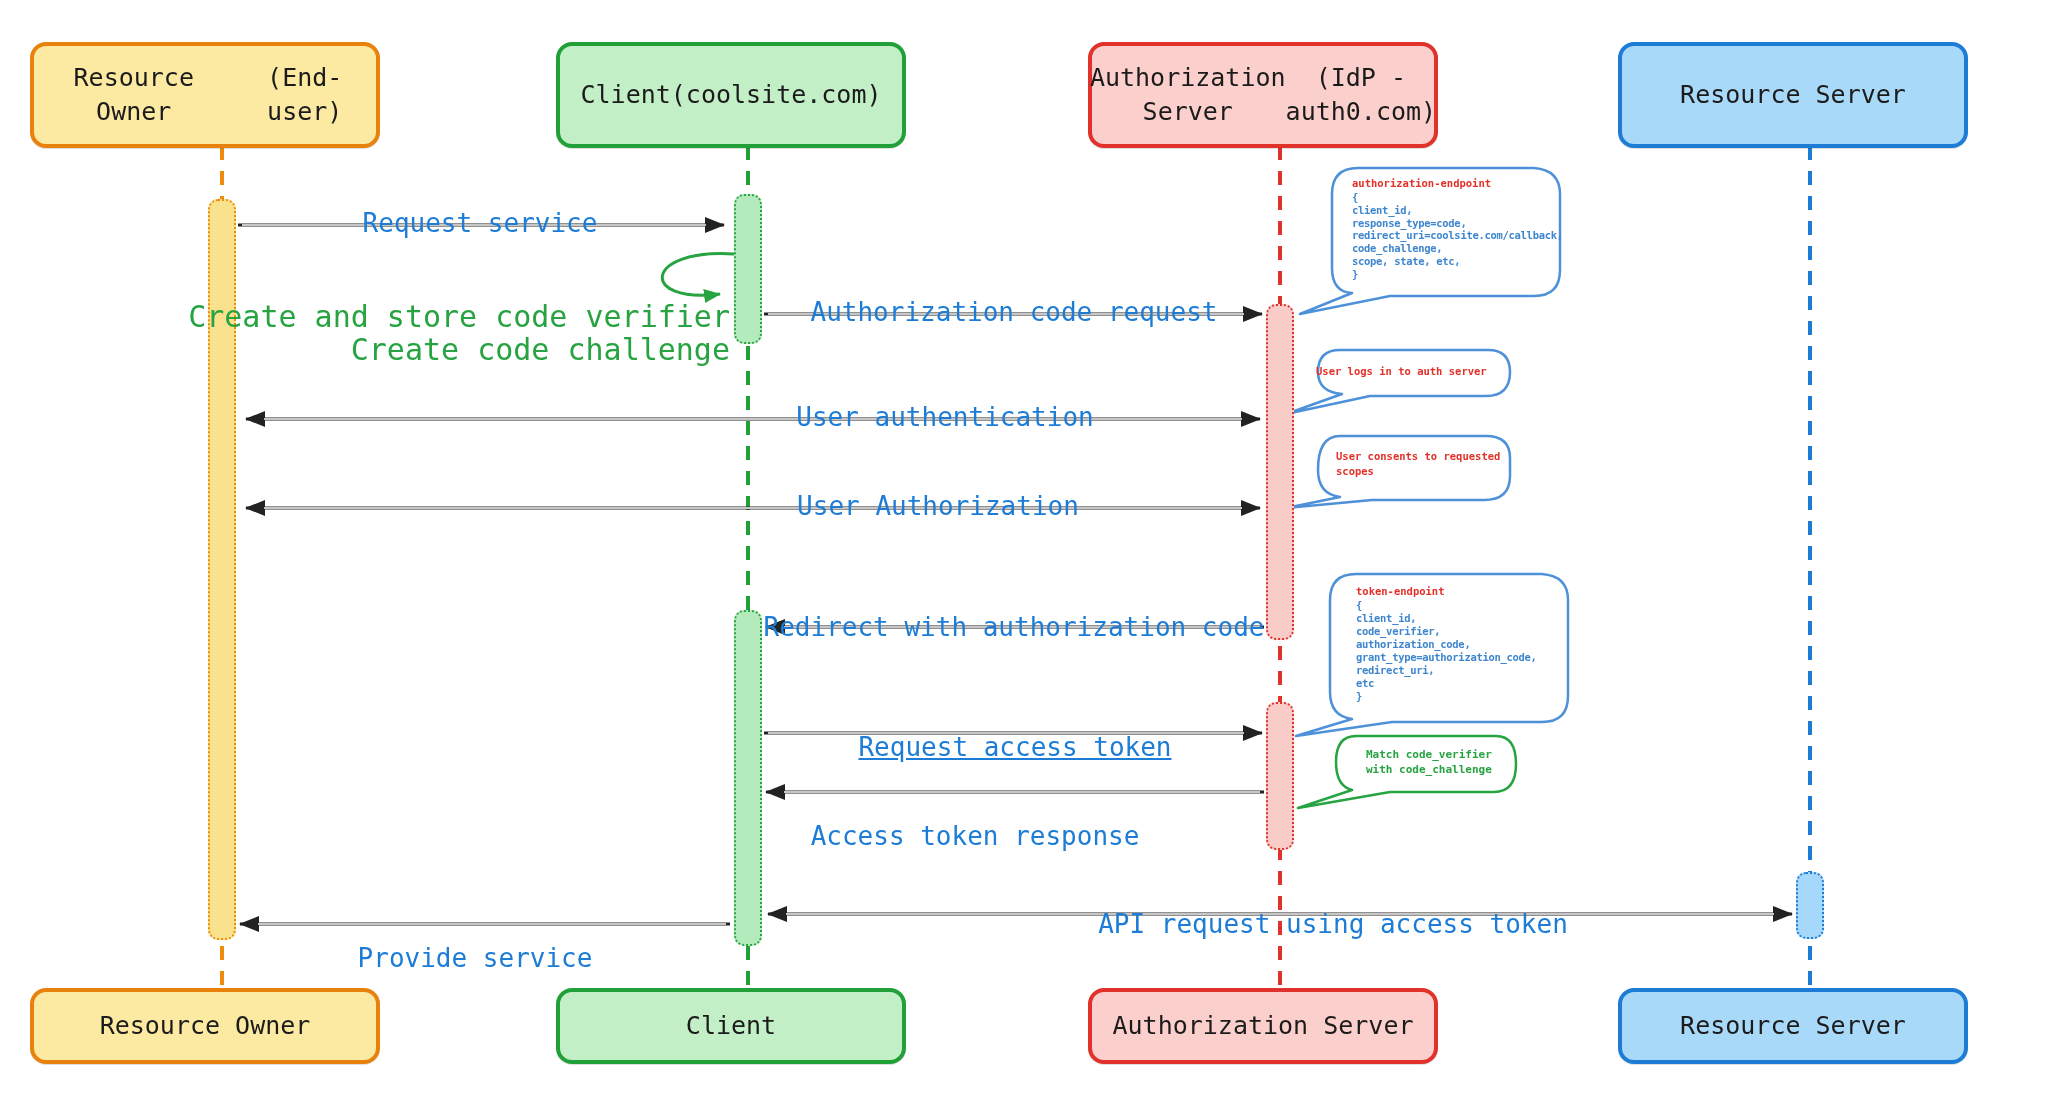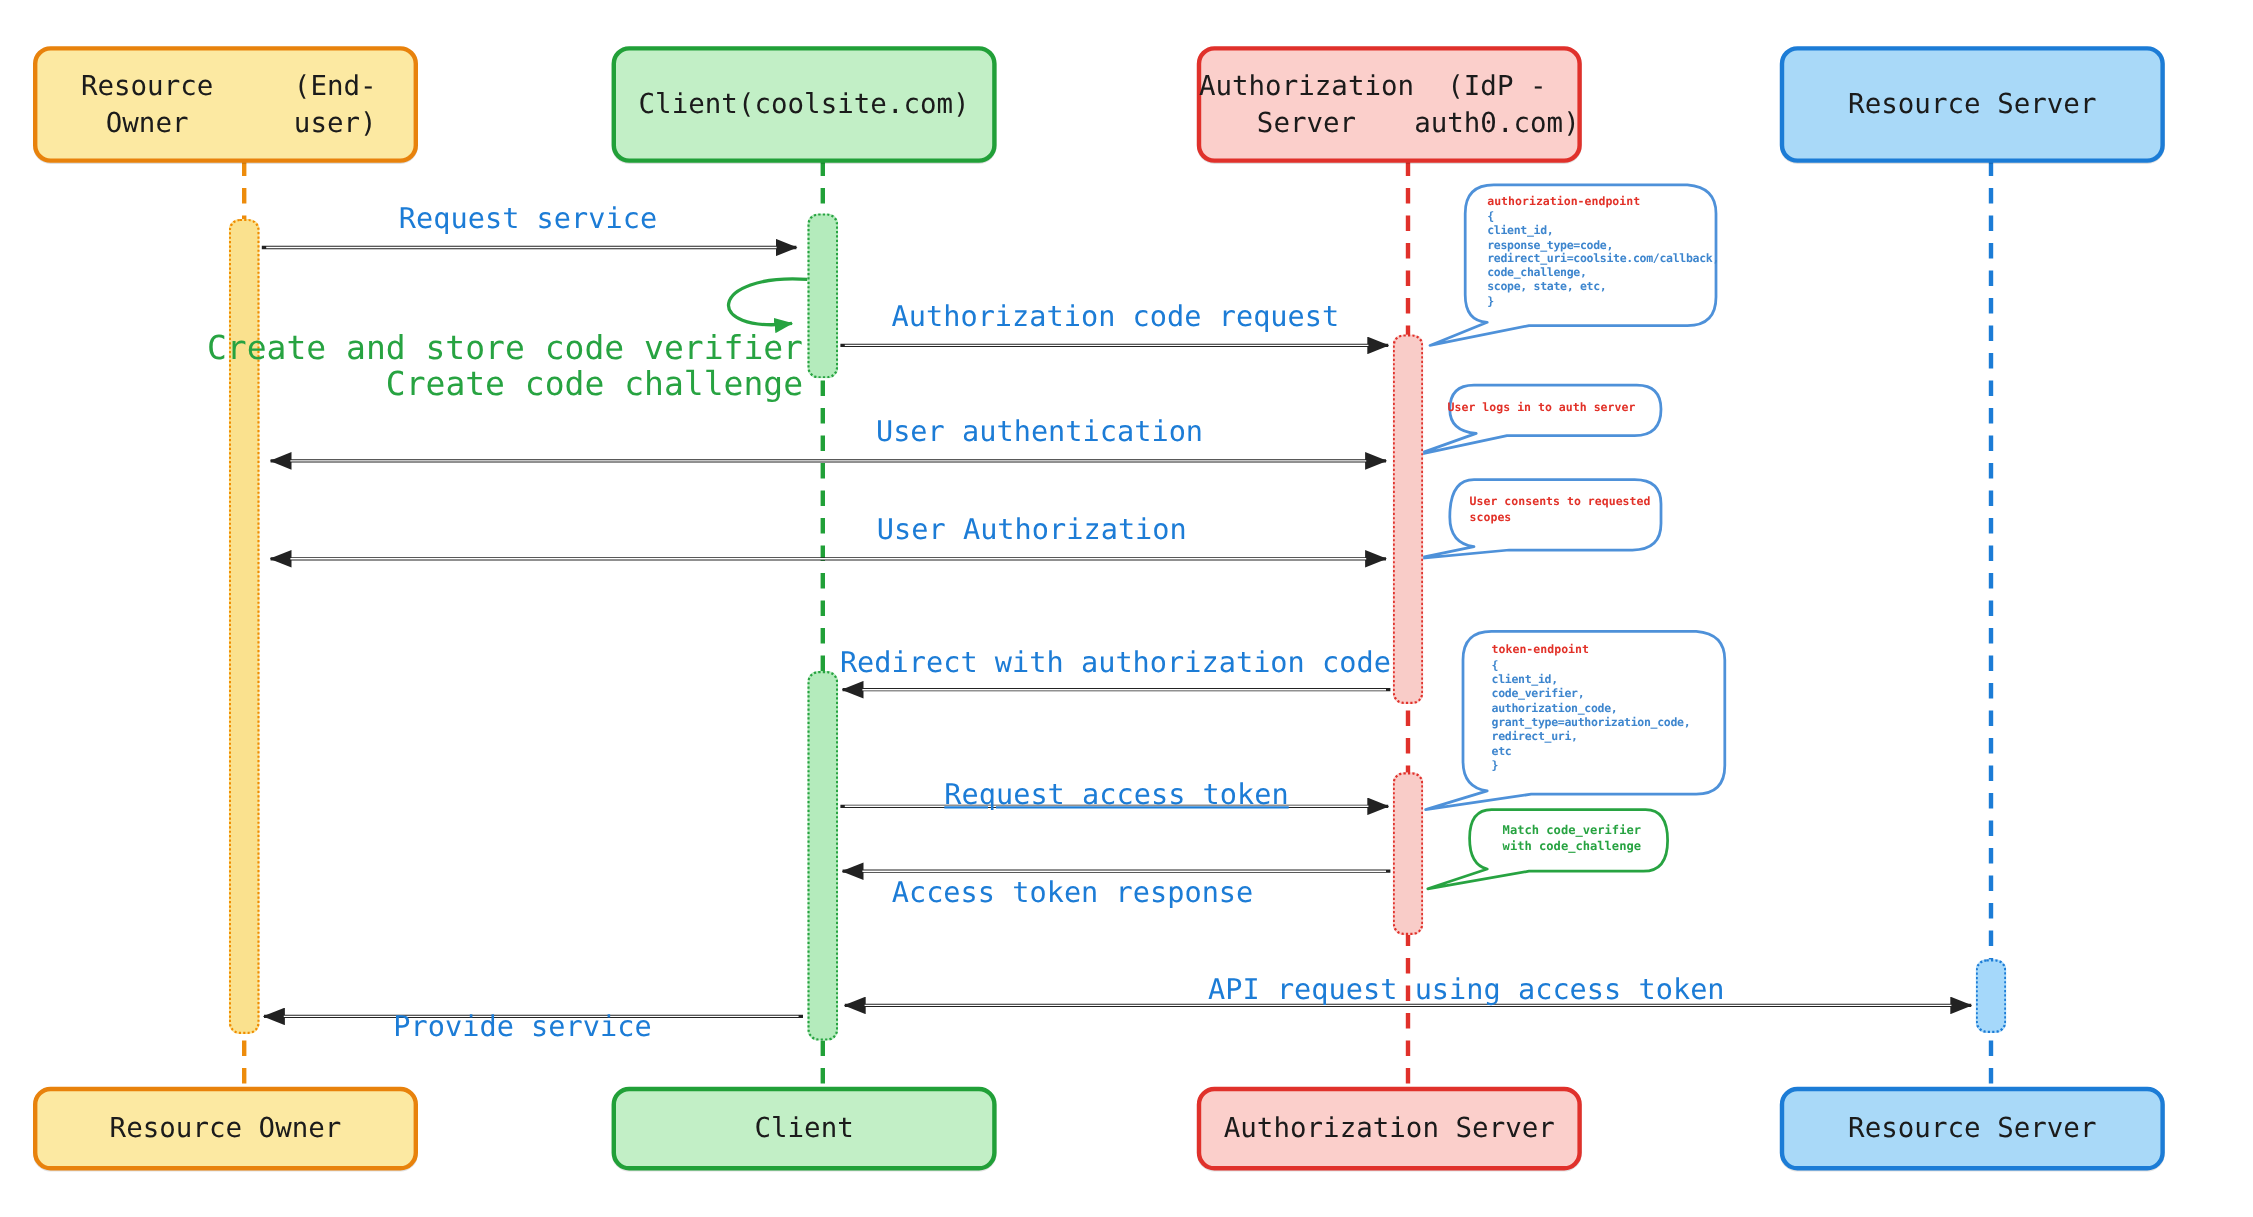--- a/index.html
+++ b/index.html
@@ -19,21 +19,21 @@
   .actor-top { top:42px; height:106px; }
   .actor-bottom { top:988px; height:76px; }
 
   .bar {
     position:absolute; width:28px; box-sizing:border-box;
     border:2.5px dotted; border-radius:10px;
   }
 
   .msg {
     position:absolute; transform:translateX(-50%);
-    font-size:26px; color:#1C7CD6; white-space:nowrap; line-height:28px;
+    font-size:26px; color:#1C7CD6; white-space:nowrap; line-height:28px;margin-top:24px;
   }
   .note {
     position:absolute; right:1318px; top:300px; text-align:right;
     font-size:30px; color:#27A341; line-height:33px; white-space:nowrap;
   }
   .bub-title { position:absolute; font-size:10.5px; font-weight:700; color:#E23128; white-space:pre; }
   .bub-body  { position:absolute; font-size:10.5px; font-weight:700; color:#3E86CE; white-space:pre;
                line-height:12.8px; letter-spacing:-0.3px; }
   .bub-red   { position:absolute; font-size:10.5px; font-weight:700; color:#E23128; white-space:pre; line-height:14.5px; }
   .bub-green { position:absolute; font-size:11px;  font-weight:700; color:#27A341; white-space:pre; line-height:14.5px; }

